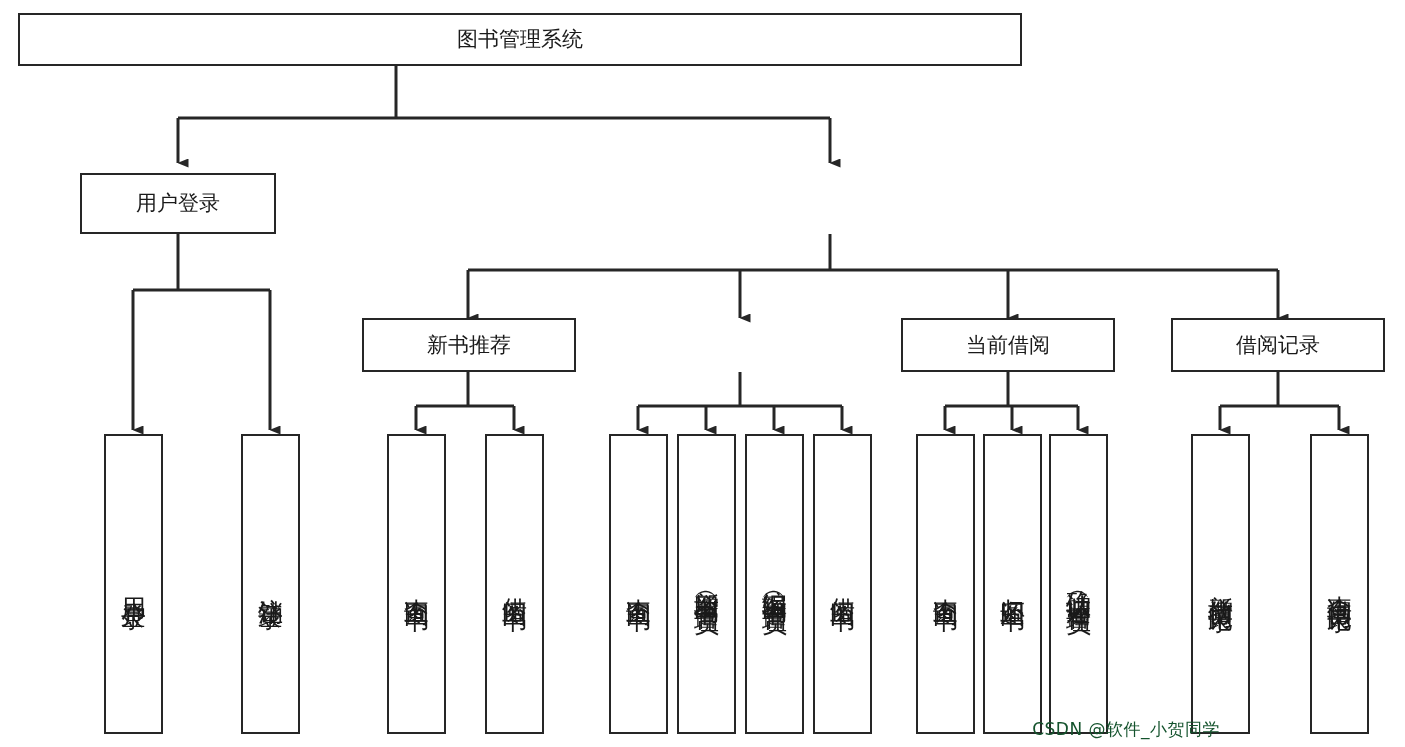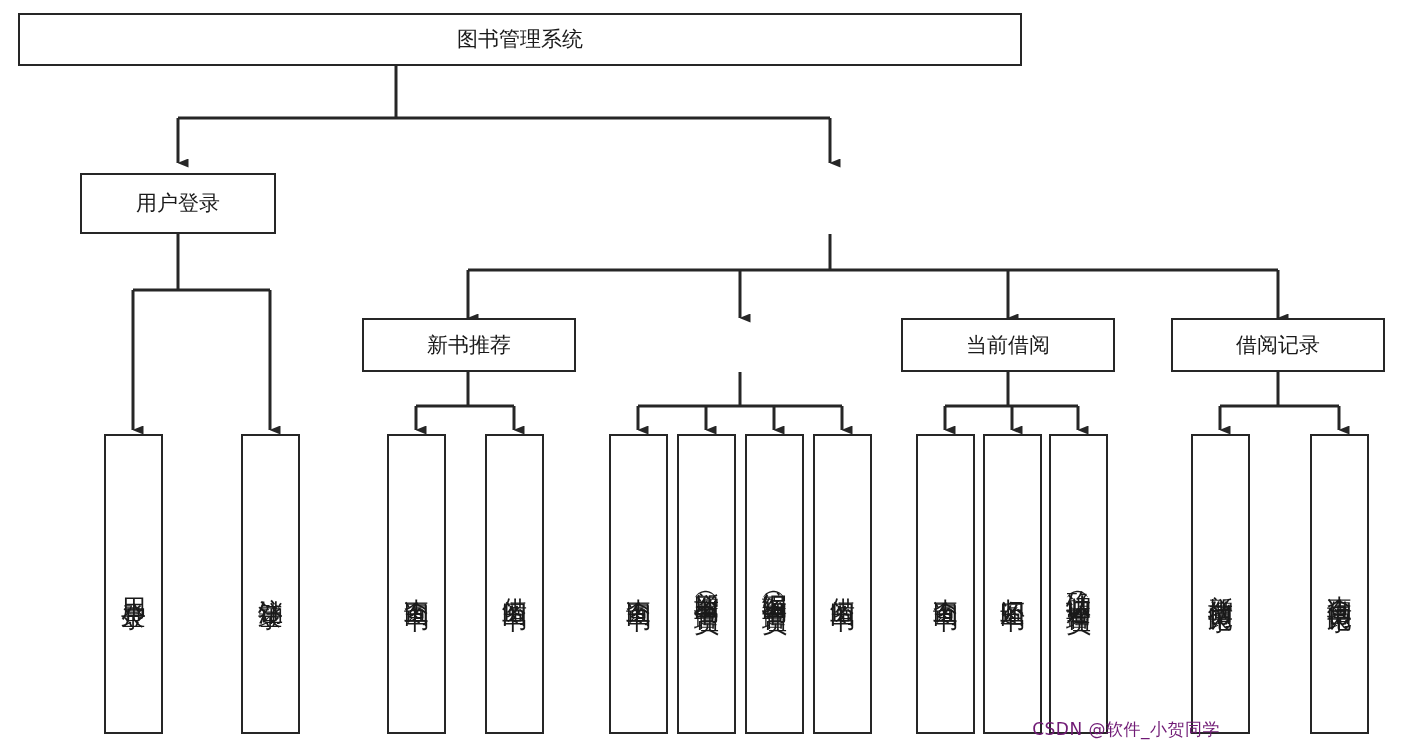--- a/index.html
+++ b/index.html
@@ -55,21 +55,21 @@
     text-orientation: upright;
     font-size: 25px;
     letter-spacing: 3px;
     line-height: 1;
   }
   .watermark {
     position: absolute;
     right: 6px;
     bottom: 6px;
     font-size: 17px;
-    color: #701a75;
+    color: #14532d;
     white-space: nowrap;
     letter-spacing: 0.5px;
   }
 </style>
 </head>
 <body>
 
 <div id="diagram-root">
 
   <svg id="connectors" viewBox="0 0 1405 747">

